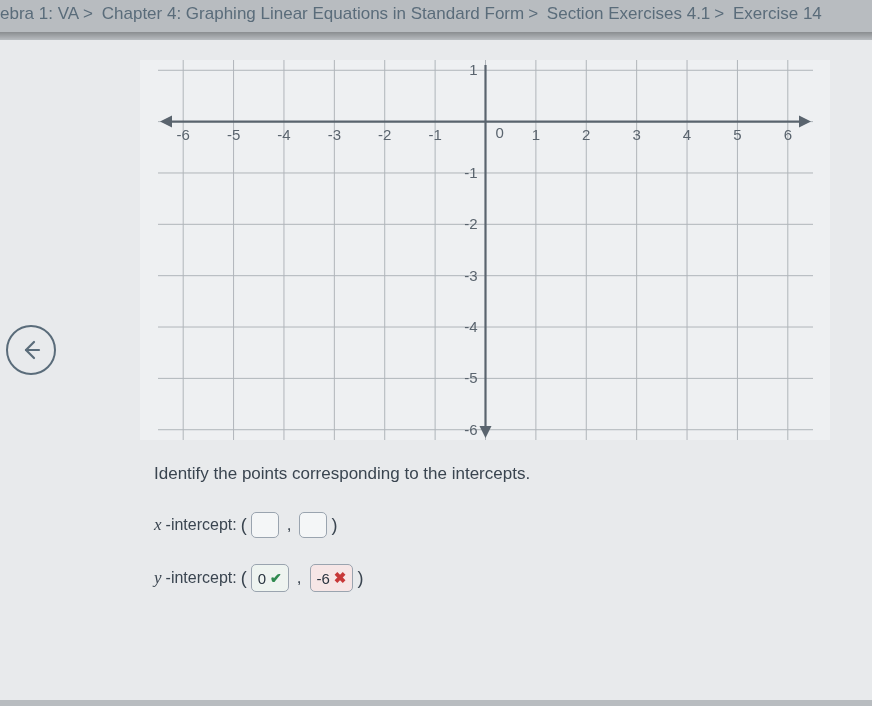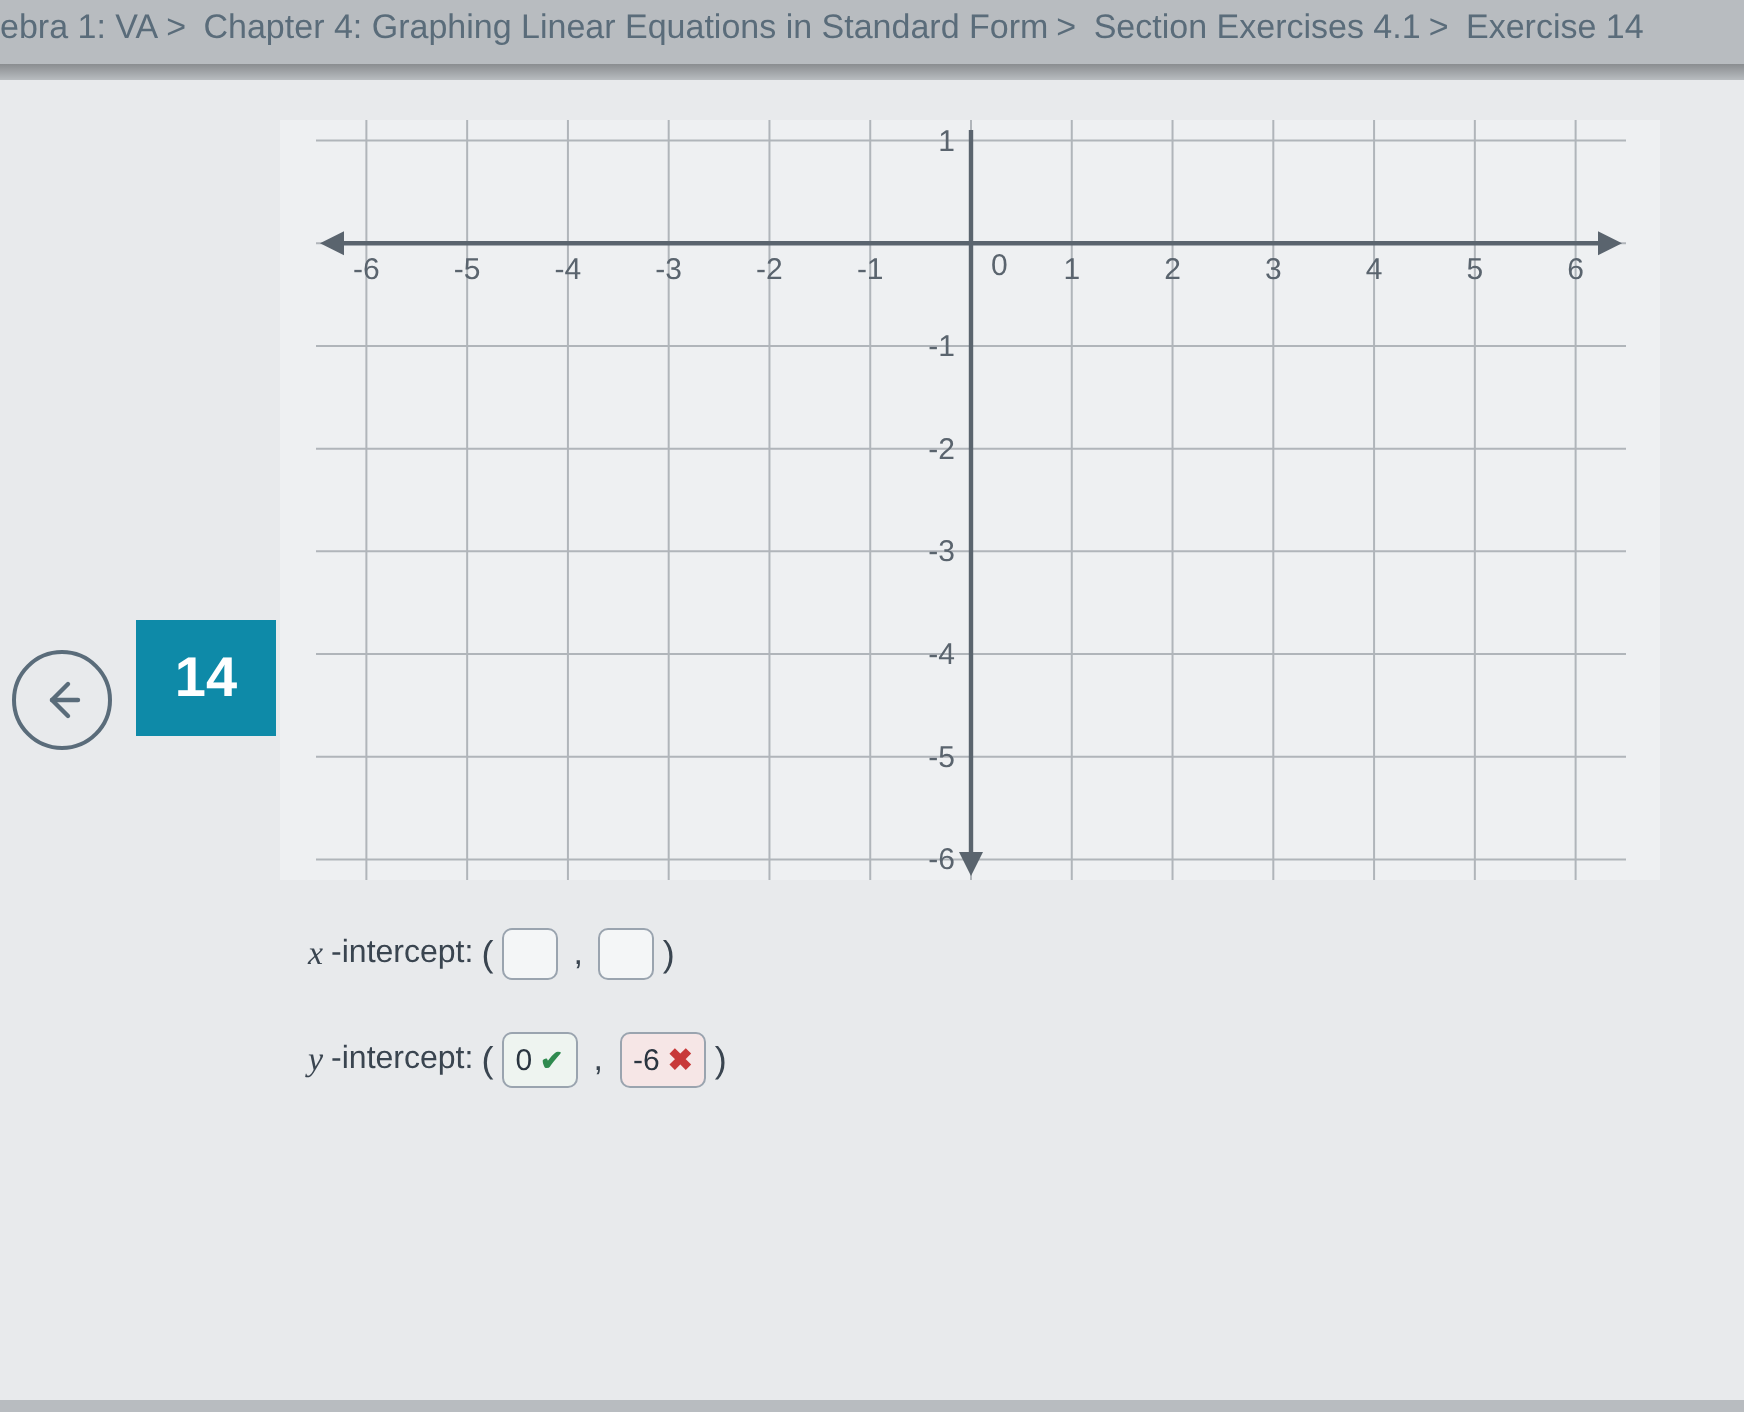--- a/index.html
+++ b/index.html
@@ -136,23 +136,20 @@
 
 <div class="content-wrapper">
 
   <div class="back-arrow-wrap">
     <svg viewBox="0 0 24 24">
       <path d="M15 4 L7 12 L15 20" stroke="#5a6c7a" stroke-width="2.2" fill="none" stroke-linecap="round" stroke-linejoin="round"></path>
       <line x1="7" y1="12" x2="20" y2="12" stroke="#5a6c7a" stroke-width="2.2" stroke-linecap="round"></line>
     </svg>
   </div>
 
-  <div class="exercise-num">
-    <span>14</span>
-  </div>
 
   <div class="chart-area">
     <svg class="grid" viewBox="0 0 655 380" id="grid-svg">
         <line x1="25.192307692307693" y1="0" x2="25.192307692307693" y2="380" class="gridline"></line>
         <line x1="75.57692307692308" y1="0" x2="75.57692307692308" y2="380" class="gridline"></line>
         <line x1="125.96153846153847" y1="0" x2="125.96153846153847" y2="380" class="gridline"></line>
         <line x1="176.34615384615384" y1="0" x2="176.34615384615384" y2="380" class="gridline"></line>
         <line x1="226.73076923076923" y1="0" x2="226.73076923076923" y2="380" class="gridline"></line>
         <line x1="277.1153846153846" y1="0" x2="277.1153846153846" y2="380" class="gridline"></line>
         <line x1="327.5" y1="0" x2="327.5" y2="380" class="gridline"></line>
@@ -191,20 +188,21 @@
         <text x="319.5" y="15.270270270270316" class="tick" text-anchor="end">1</text>
         <text x="319.5" y="117.97297297297297" class="tick" text-anchor="end">-1</text>
         <text x="319.5" y="169.32432432432432" class="tick" text-anchor="end">-2</text>
         <text x="319.5" y="220.67567567567568" class="tick" text-anchor="end">-3</text>
         <text x="319.5" y="272.02702702702703" class="tick" text-anchor="end">-4</text>
         <text x="319.5" y="323.3783783783784" class="tick" text-anchor="end">-5</text>
         <text x="319.5" y="374.72972972972974" class="tick" text-anchor="end">-6</text>
       </svg>
   </div>
 
+  <div class="prompt">Identify the points corresponding to the intercepts.</div>
 
   <div class="intercept-row">
     <span class="var">x</span>
       <span>-intercept:</span>
     <span class="paren">(</span>
     <span class="blank-box"></span>
     <span class="comma">,</span>
     <span class="blank-box"></span>
     <span class="paren">)</span>
   </div>

